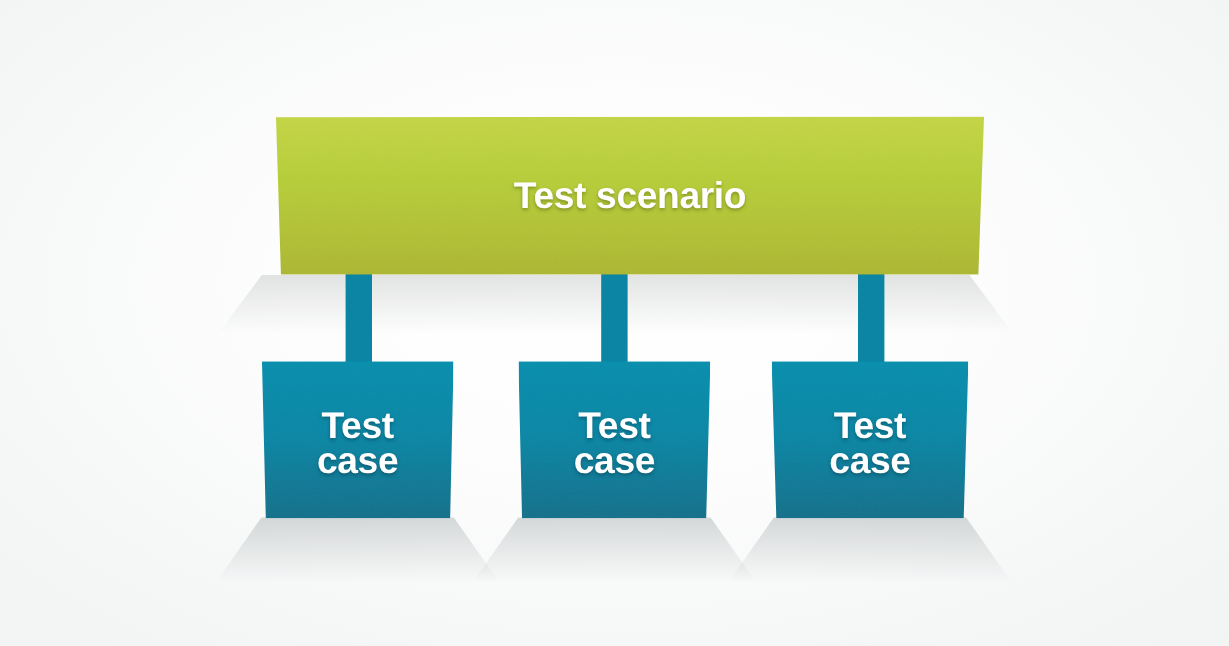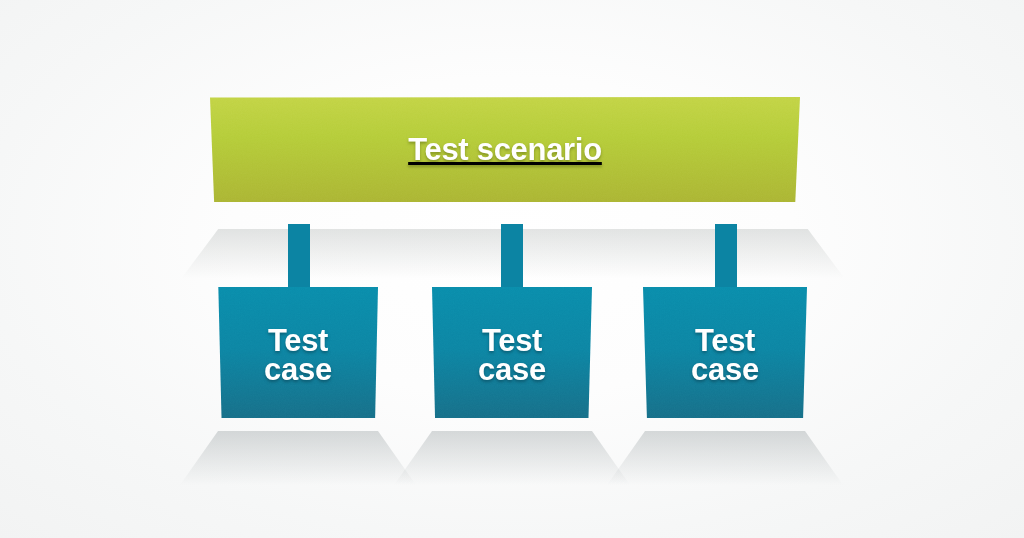--- a/index.html
+++ b/index.html
@@ -58,27 +58,26 @@
   .box .grain {
     position: absolute;
     inset: 0;
     width: 100%;
     height: 100%;
     opacity: 0.14;
     mix-blend-mode: soft-light;
     pointer-events: none;
   }
   .scenario {
-    left: 210px; top: 97px; width: 590px; height: 105px;
+    left: 230px; top: 97px; width: 590px; height: 132px;
     background: linear-gradient(to bottom, #c3d446 0%, #b6cd3a 38%, #acb634 100%);
     clip-path: polygon(0% 0.5%, 100% 0%, 99.2% 100%, 0.7% 100%);
-    text-decoration: underline;
   }
   .case {
-    top: 287px; height: 131px;
+    top: 301px; height: 131px;
     background: linear-gradient(to bottom, #0a8eac 0%, #0d86a4 48%, #17708a 100%);
     box-shadow: 0 2px 0 rgba(255,255,255,0.55);
     justify-content: center;
   }
   .case-1 { left: 218px; width: 160px; clip-path: polygon(0.2% 0%, 100% 0%, 98.2% 100%, 2.2% 100%); }
   .case-2 { left: 432px; width: 160px; clip-path: polygon(0% 0%, 100% 0%, 97.8% 100%, 1.9% 100%); }
   .case-3 { left: 643px; width: 164px; clip-path: polygon(0% 0%, 100% 0%, 97.6% 100%, 2.4% 100%); }
 
   
   .label {

